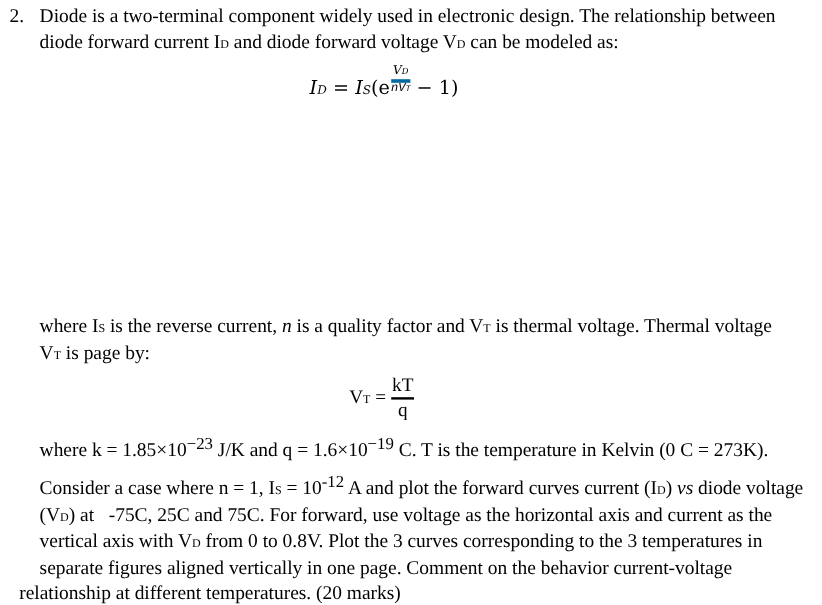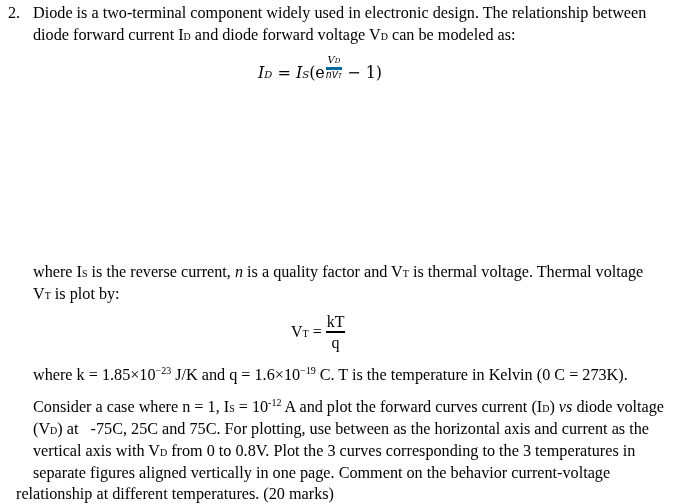--- a/index.html
+++ b/index.html
@@ -3,21 +3,21 @@
 <meta charset="utf-8">
 <style>
   html, body { margin:0; padding:0; background:#ffffff; }
   body {
     width:685px; height:504px; overflow:hidden; position:relative;
     font-family:"Liberation Serif", serif; color:#000; font-size:16px;
   }
   .line { position:absolute; white-space:nowrap; line-height:20px; font-size:16.2px; }
   .num { position:absolute; left:8px; }
   .sub { font-size:10px; vertical-align:baseline; position:relative; top:0; }
-  .sup { font-size:10px; position:relative; top:-6px; }
+  .sup { font-size:14px; position:relative; top:-6px; }
   .it { font-style:italic; }
   .eq { position:absolute; font-family:"DejaVu Serif", serif; font-style:italic; font-size:16px; white-space:nowrap; }
   .eq .up { font-style:normal; }
   .frac-exp { display:inline-block; position:relative; vertical-align:top; text-align:center; font-size:10px; line-height:11px; top:-9px; margin-left:1px; }
   .frac-exp .numr { display:block; border-bottom:3px solid #0369a1; padding:0 1px; }
   .frac-exp .den { display:block;font-family:Liberation Mono, monospace; }
   .vt { position:absolute; font-family:"Liberation Serif", serif; font-size:16px; white-space:nowrap; }
   .vfrac { display:inline-block; vertical-align:middle; text-align:center; margin-left:4px; line-height:19px; }
   .vfrac .numr { display:block; border-bottom:2px solid #000; padding:0 1px;text-align:center; }
   .vfrac .den { display:block; }
@@ -36,36 +36,36 @@
   </div>
 
   <div class="eq" style="top:63px;left:258px;">
     <span>I</span><span class="sub" style="font-size:10px;">D</span><span class="up"> = </span><span>I</span><span class="sub" style="font-size:10px;">S</span><span class="up">(e</span><span class="frac-exp"><span class="numr"><span>V</span><span style="font-size:7px;">D</span></span><span class="den"><span>nV</span><span style="font-size:7px;">T</span></span></span><span class="up"> − 1)</span>
   </div>
 
   <div class="line" style="top:262px;left:33px;">
     <span>where I</span><span class="sub">S</span><span> is the reverse current, </span><span class="it">n</span><span> is a quality factor and V</span><span class="sub">T</span><span> is thermal voltage. Thermal voltage</span>
   </div>
   <div class="line" style="top:284px;left:33px;">
-    <span>V</span><span class="sub">T</span><span> is plot by:</span>
+    <span>V</span><span class="sub">T</span><span> is page by:</span>
   </div>
 
   <div class="vt" style="top:312px;left:291px;">
     <span style="vertical-align:middle;"><span>V</span><span class="sub">T</span><span> =</span></span><span class="vfrac"><span class="numr">kT</span><span class="den">q</span></span>
   </div>
 
   <div class="line" style="top:365px;left:33px;">
     <span>where k = 1.85×10</span><span class="sup">−23</span><span> J/K and q = 1.6×10</span><span class="sup">−19</span><span> C. T is the temperature in Kelvin (0 C = 273K).</span>
   </div>
 
   <div class="line" style="top:397px;left:33px;">
     <span>Consider a case where n = 1, I</span><span class="sub">S</span><span> = 10</span><span class="sup">-12</span><span> A and plot the forward curves current (I</span><span class="sub">D</span><span>) </span><span class="it">vs</span><span> diode voltage</span>
   </div>
   <div class="line" style="top:419px;left:33px;">
-    <span>(V</span><span class="sub">D</span><span style="white-space:pre;">) at   -75C, 25C and 75C. For plotting, use between as the horizontal axis and current as the</span>
+    <span>(V</span><span class="sub">D</span><span style="white-space:pre;">) at   -75C, 25C and 75C. For forward, use voltage as the horizontal axis and current as the</span>
   </div>
   <div class="line" style="top:441px;left:33px;">
     <span>vertical axis with V</span><span class="sub">D</span><span> from 0 to 0.8V. Plot the 3 curves corresponding to the 3 temperatures in</span>
   </div>
   <div class="line" style="top:463px;left:33px;">separate figures aligned vertically in one page. Comment on the behavior current-voltage</div>
   <div class="line" style="top:484px;left:16px;">relationship at different temperatures. (20 marks)</div>
 
 </div>
 
 </body></html>

